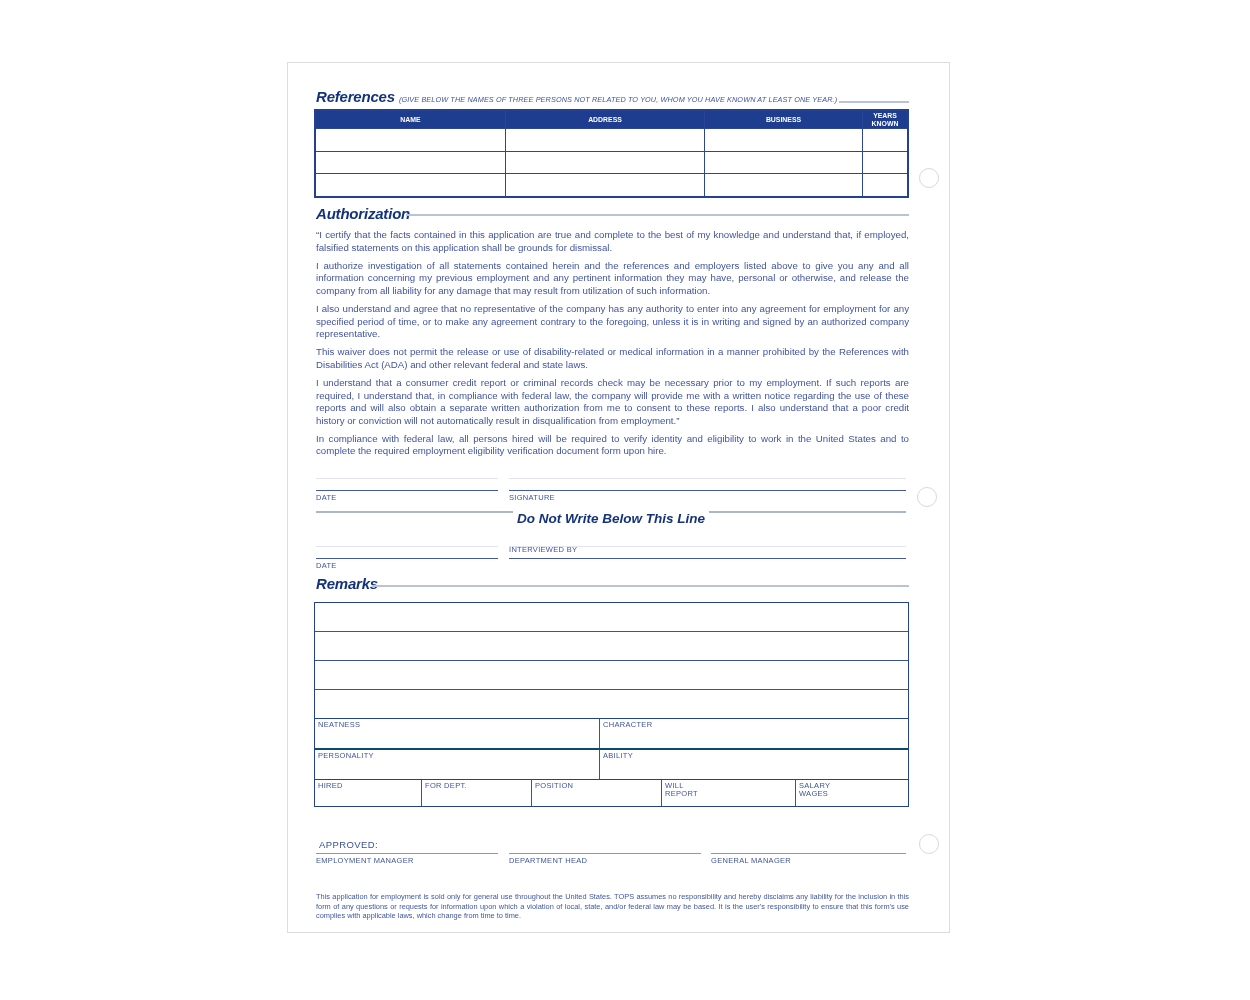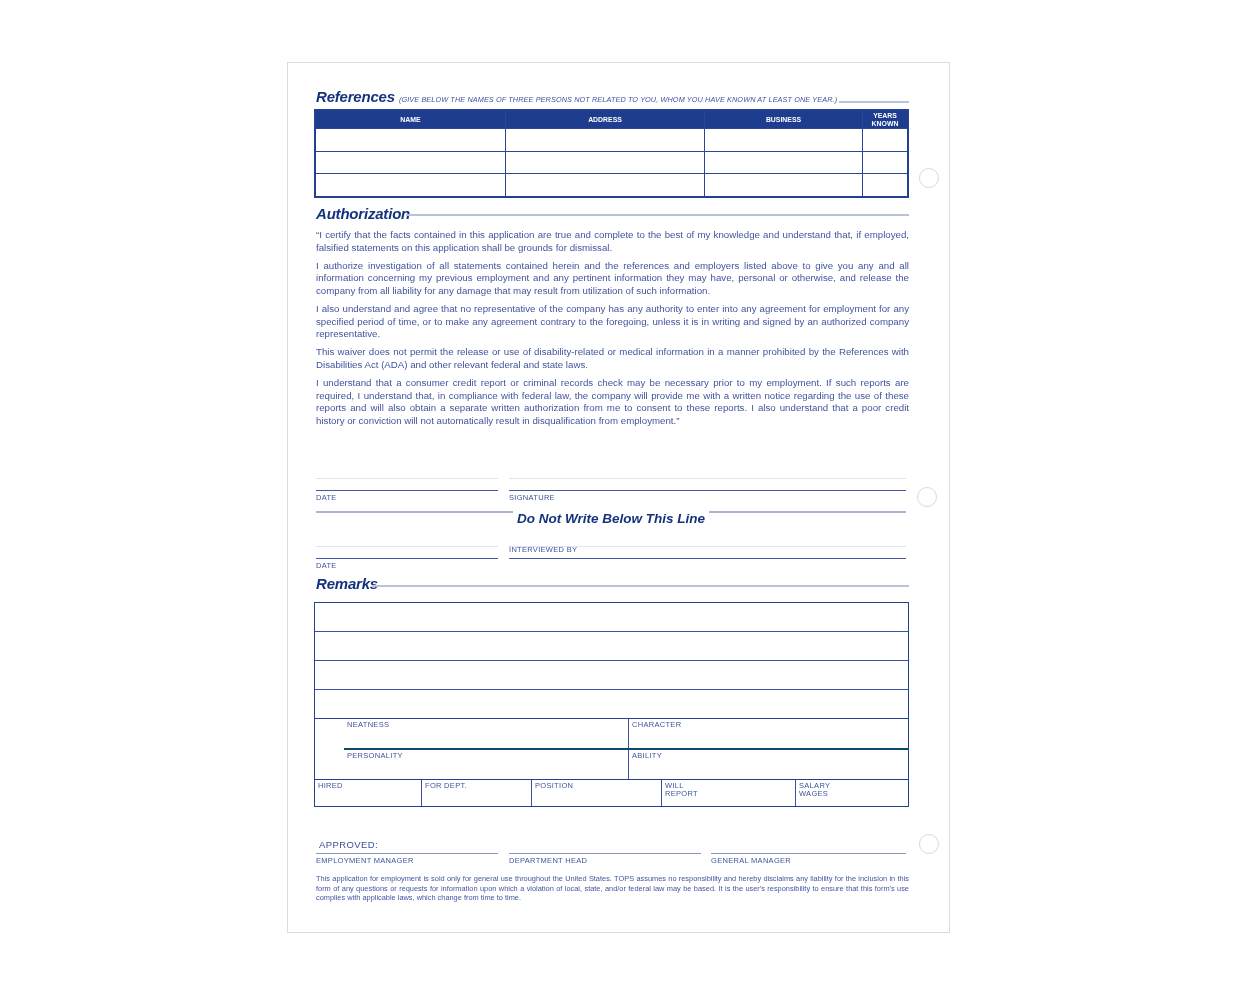--- a/index.html
+++ b/index.html
@@ -59,40 +59,40 @@
   .remarks-box{
     left:26px;top:539px;width:595px;height:117px;box-sizing:border-box;
     border:1.5px solid #24418f;display:flex;flex-direction:column;
   }
   .remarks-box .rrow{flex:1;}
   .remarks-box .rrow + .rrow{border-top:1px solid #3a50a0;}
   .ratings-box{
     left:26px;top:656px;width:595px;height:61px;box-sizing:border-box;
     border:1.5px solid #24418f;border-top:0;display:flex;flex-direction:column;
   }
-  .ratings-row{flex:1;display:flex;margin-left:29px;}
+  .ratings-row{flex:1;display:flex;}
   .ratings-row + .ratings-row{border-top:2px solid #0c4a6e;}
   .ratings-row .lcell{width:285px;box-sizing:border-box;border-right:1px solid #3a50a0;}
   .ratings-row .rcell{flex:1;}
   .cell-label{
     display:block;font-size:7.5px;color:#3f549c;padding:2px 0 0 3px;
     letter-spacing:0.3px;line-height:8.2px;
   }
   .hired-box{
     left:26px;top:717px;width:595px;height:27px;box-sizing:border-box;
     border:1.5px solid #24418f;border-top:0;display:flex;
   }
   .hired-box .hc{box-sizing:border-box;}
   .hired-box .hc + .hc{border-left:1px solid #3a50a0;}
   .hc1{width:106px;}.hc2{width:110px;}.hc3{width:130px;}.hc4{width:134px;}.hc5{flex:1;}
   .wrapnarrow{width:42px;}
   
   .approved{font-size:9.5px;color:#3b509a;letter-spacing:0.4px;}
   .fine-print{
-    left:28px;top:811px;width:593px;font-size:7.4px;line-height:9.7px;
+    left:28px;top:829px;width:593px;font-size:7.4px;line-height:9.7px;
     color:#4156a0;text-align:justify;
   }
   
   .hole{
     width:20px;height:20px;border-radius:50%;background:#ffffff;
     border:1.5px solid #d9d9d9;box-sizing:border-box;
   }
 </style>
 </head>
 <body>
@@ -133,20 +133,21 @@
 
   <div class="abs sec-heading" style="left:28px;top:142px;">Authorization</div>
   <div class="abs lightrule" style="left:118px;top:151px;width:503px;"></div>
 
   <div class="abs auth-paras">
     <p>“I certify that the facts contained in this application are true and complete to the best of my knowledge and understand that, if employed, falsified statements on this application shall be grounds for dismissal.</p>
     <p>I authorize investigation of all statements contained herein and the references and employers listed above to give you any and all information concerning my previous employment and any pertinent information they may have, personal or otherwise, and release the company from all liability for any damage that may result from utilization of such information.</p>
     <p>I also understand and agree that no representative of the company has any authority to enter into any agreement for employment for any specified period of time, or to make any agreement contrary to the foregoing, unless it is in writing and signed by an authorized company representative.</p>
     <p>This waiver does not permit the release or use of disability-related or medical information in a manner prohibited by the References with Disabilities Act (ADA) and other relevant federal and state laws.</p>
     <p>I understand that a consumer credit report or criminal records check may be necessary prior to my employment. If such reports are required,  I understand that, in compliance with federal law, the company will provide me with a written notice regarding the use of these reports and will also obtain a separate written authorization from me to consent to these reports. I also understand that a poor credit history or conviction will not automatically result in disqualification from employment.”</p>
+    <p>In compliance with federal law, all persons hired will be required to verify identity and eligibility to work in the United States and to complete the required employment eligibility verification document form upon hire.</p>
   </div>
 
   <div class="abs faintline" style="left:28px;top:415px;width:182px;"></div>
   <div class="abs faintline" style="left:221px;top:415px;width:397px;"></div>
   <div class="abs navyline" style="left:28px;top:427px;width:182px;"></div>
   <div class="abs navyline" style="left:221px;top:427px;width:397px;"></div>
   <div class="abs slabel" style="left:28px;top:430px;">DATE</div>
   <div class="abs slabel" style="left:221px;top:430px;">SIGNATURE</div>
 
   <div class="abs dnw">

